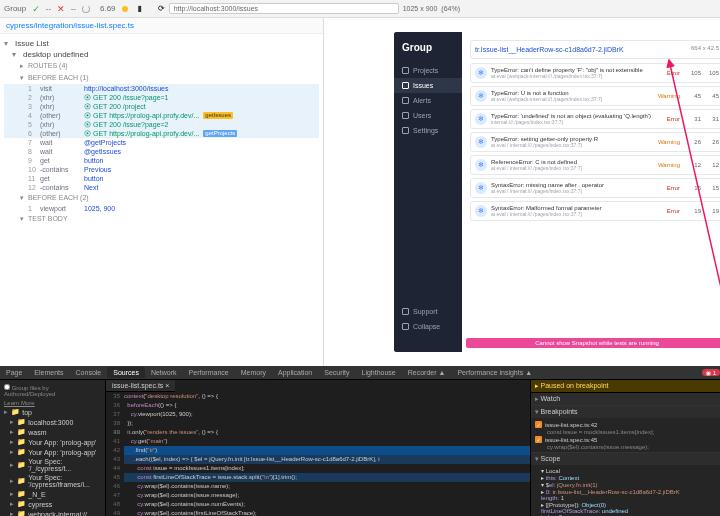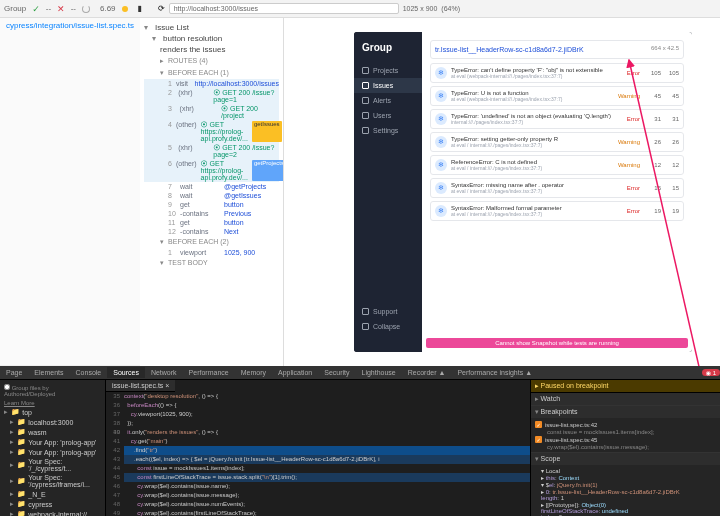--- a/index.html
+++ b/index.html
@@ -9,21 +9,21 @@
 .tb-check{color:#2ea043;font-size:9px}
 .tb-x{color:#d73a49;font-size:9px}
 .tb-spin{color:#888;width:8px;height:8px;border:1px solid #aaa;border-radius:50%;border-top-color:transparent}
 .tb-time{color:#666;font-size:8px;margin-left:4px}
 .tb-dot{width:6px;height:6px;border-radius:50%;background:#fbbf24;margin-left:auto}
 .tb-pause{color:#333;margin-left:4px}
 .addr{flex:1;margin-left:10px;display:flex;align-items:center;gap:4px}
 .addr-box{border:1px solid #ccc;background:#fff;border-radius:2px;padding:1px 4px;font-size:7px;color:#666;flex:1;max-width:230px}
 .tb-dim{color:#666;font-size:7px}
 .main{display:flex;height:348px}
-.left-panel{width:284px;background:#fff;border-right:1px solid #ddd;overflow:hidden;display:flex;flex-direction:row}
+.left-panel{width:324px;background:#fff;border-right:1px solid #ddd;overflow:hidden;display:flex;flex-direction:column}
 .spec-path{background:#fafafa;border-bottom:1px solid #eee;padding:3px 6px;color:#0a84ff;font-size:8px}
 .test-tree{padding:4px;font-size:8px;color:#444;overflow:auto;flex:1}
 .tree-row{padding:1px 0;display:flex;align-items:center;gap:3px}
 .tree-caret{color:#888;width:8px;display:inline-block}
 .lvl1{padding-left:8px}
 .lvl2{padding-left:16px}
 .section-lbl{color:#888;font-size:7px;padding:2px 0 2px 16px}
 .cmd-row{display:flex;padding:1px 0 1px 24px;font-size:7px;gap:4px}
 .cmd-row.hl{background:#e7f2fa}
 .cmd-name{color:#6b7280;width:40px}
@@ -111,24 +111,21 @@
 <div class="main">
   <div class="left-panel">
     <div class="spec-path">cypress/integration/issue-list.spec.ts</div>
     <div class="test-tree">
       <div class="tree-row">
           <span class="tree-caret">▾</span>
           <span>Issue List</span>
         </div>
       <div class="tree-row lvl1">
           <span class="tree-caret">▾</span>
-          <span>button resolution</span>
-        </div>
-      <div class="tree-row lvl2">
-          <span>renders the issues</span>
+          <span>desktop undefined</span>
         </div>
       <div class="section-lbl"><span class="tree-caret">▸</span><span>ROUTES (4)</span></div>
       <div class="section-lbl"><span class="tree-caret">▾</span><span>BEFORE EACH (1)</span></div>
       <div id="cmds">
           <div class="cmd-row hl">
             <span style="color:#999;width:8px">1</span>
             <span class="cmd-name">visit</span>
             <span class="cmd-val ">http://localhost:3000/issues</span>
           </div>
           <div class="cmd-row hl">

